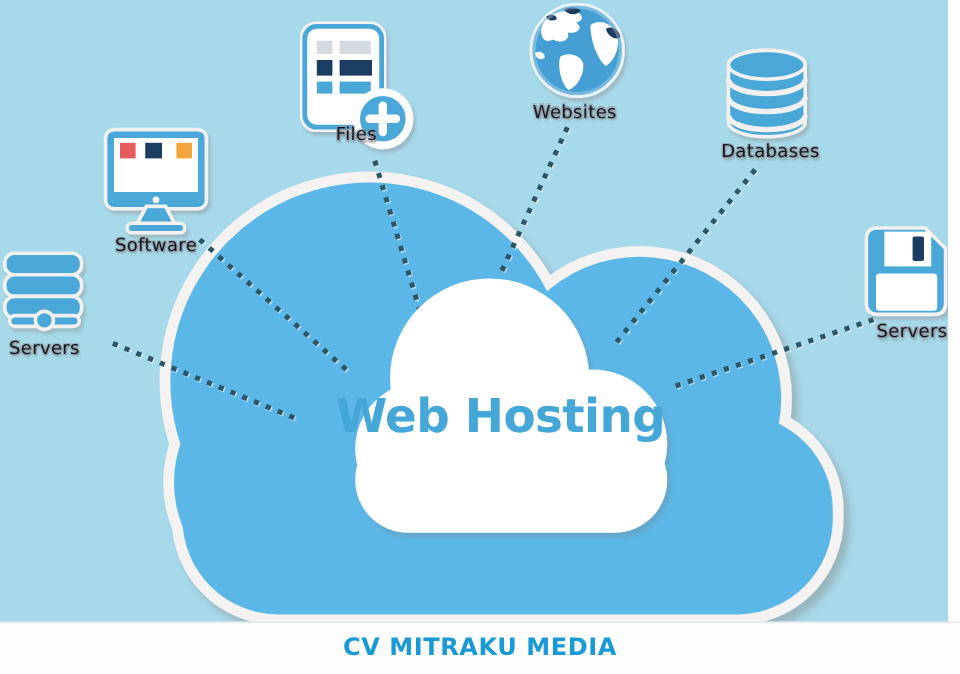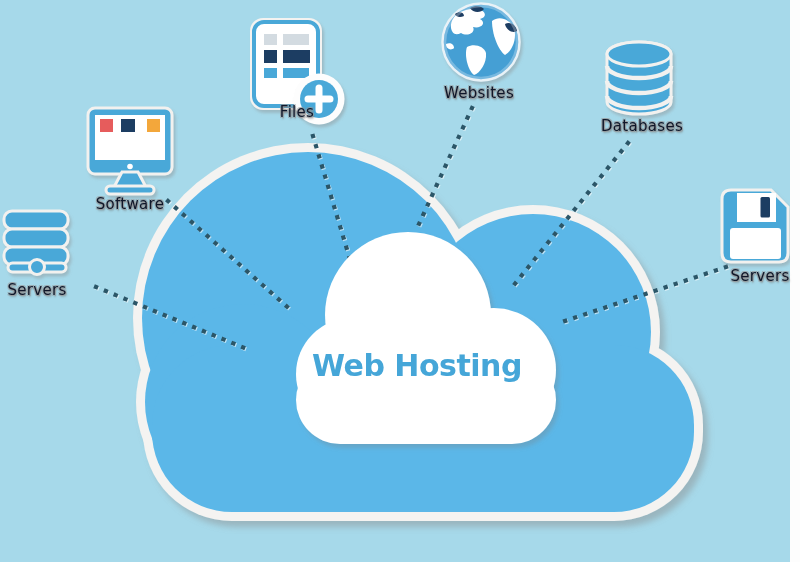--- a/index.html
+++ b/index.html
@@ -40,23 +40,23 @@
     text-shadow:
       -1px -1px 0 rgba(150,150,150,0.55),
        1px -1px 0 rgba(150,150,150,0.55),
       -1px  1px 0 rgba(150,150,150,0.55),
        1px  1px 0 rgba(150,150,150,0.65),
        1px  2px 2px rgba(110,110,110,0.55);
     white-space:nowrap;
   }
   .cloud-title{
     position:absolute;z-index:3;
-    left:417px;top:348px;
+    left:417px;top:325px;
     transform:translateX(-50%);
-    font-size:30px;font-weight:bold;letter-spacing:-0.5px;
+    font-size:39px;font-weight:bold;letter-spacing:-0.5px;
     color:#45a6d8;white-space:nowrap;
   }
 </style>
 </head>
 <body>
 
 <div class="stage">
 
   <svg class="scene" width="800" height="562" viewBox="0 0 800 562">
     <defs>
@@ -177,14 +177,17 @@
   <div class="node-label" style="left:130px;top:195px;">Software</div>
   <div class="node-label" style="left:273px;top:103px;margin-left:24px;">Files</div>
   <div class="node-label" style="left:479px;top:84px;">Websites</div>
   <div class="node-label" style="left:642px;top:117px;">Databases</div>
   <div class="node-label" style="left:760px;top:267px;">Servers</div>
 
   <div class="cloud-title">Web Hosting</div>
 
   <div class="right-strip"></div>
 
+  <div class="footer-bar">
+    <div class="footer-text">CV MITRAKU MEDIA</div>
+  </div>
 
 </div>
 
 </body></html>

